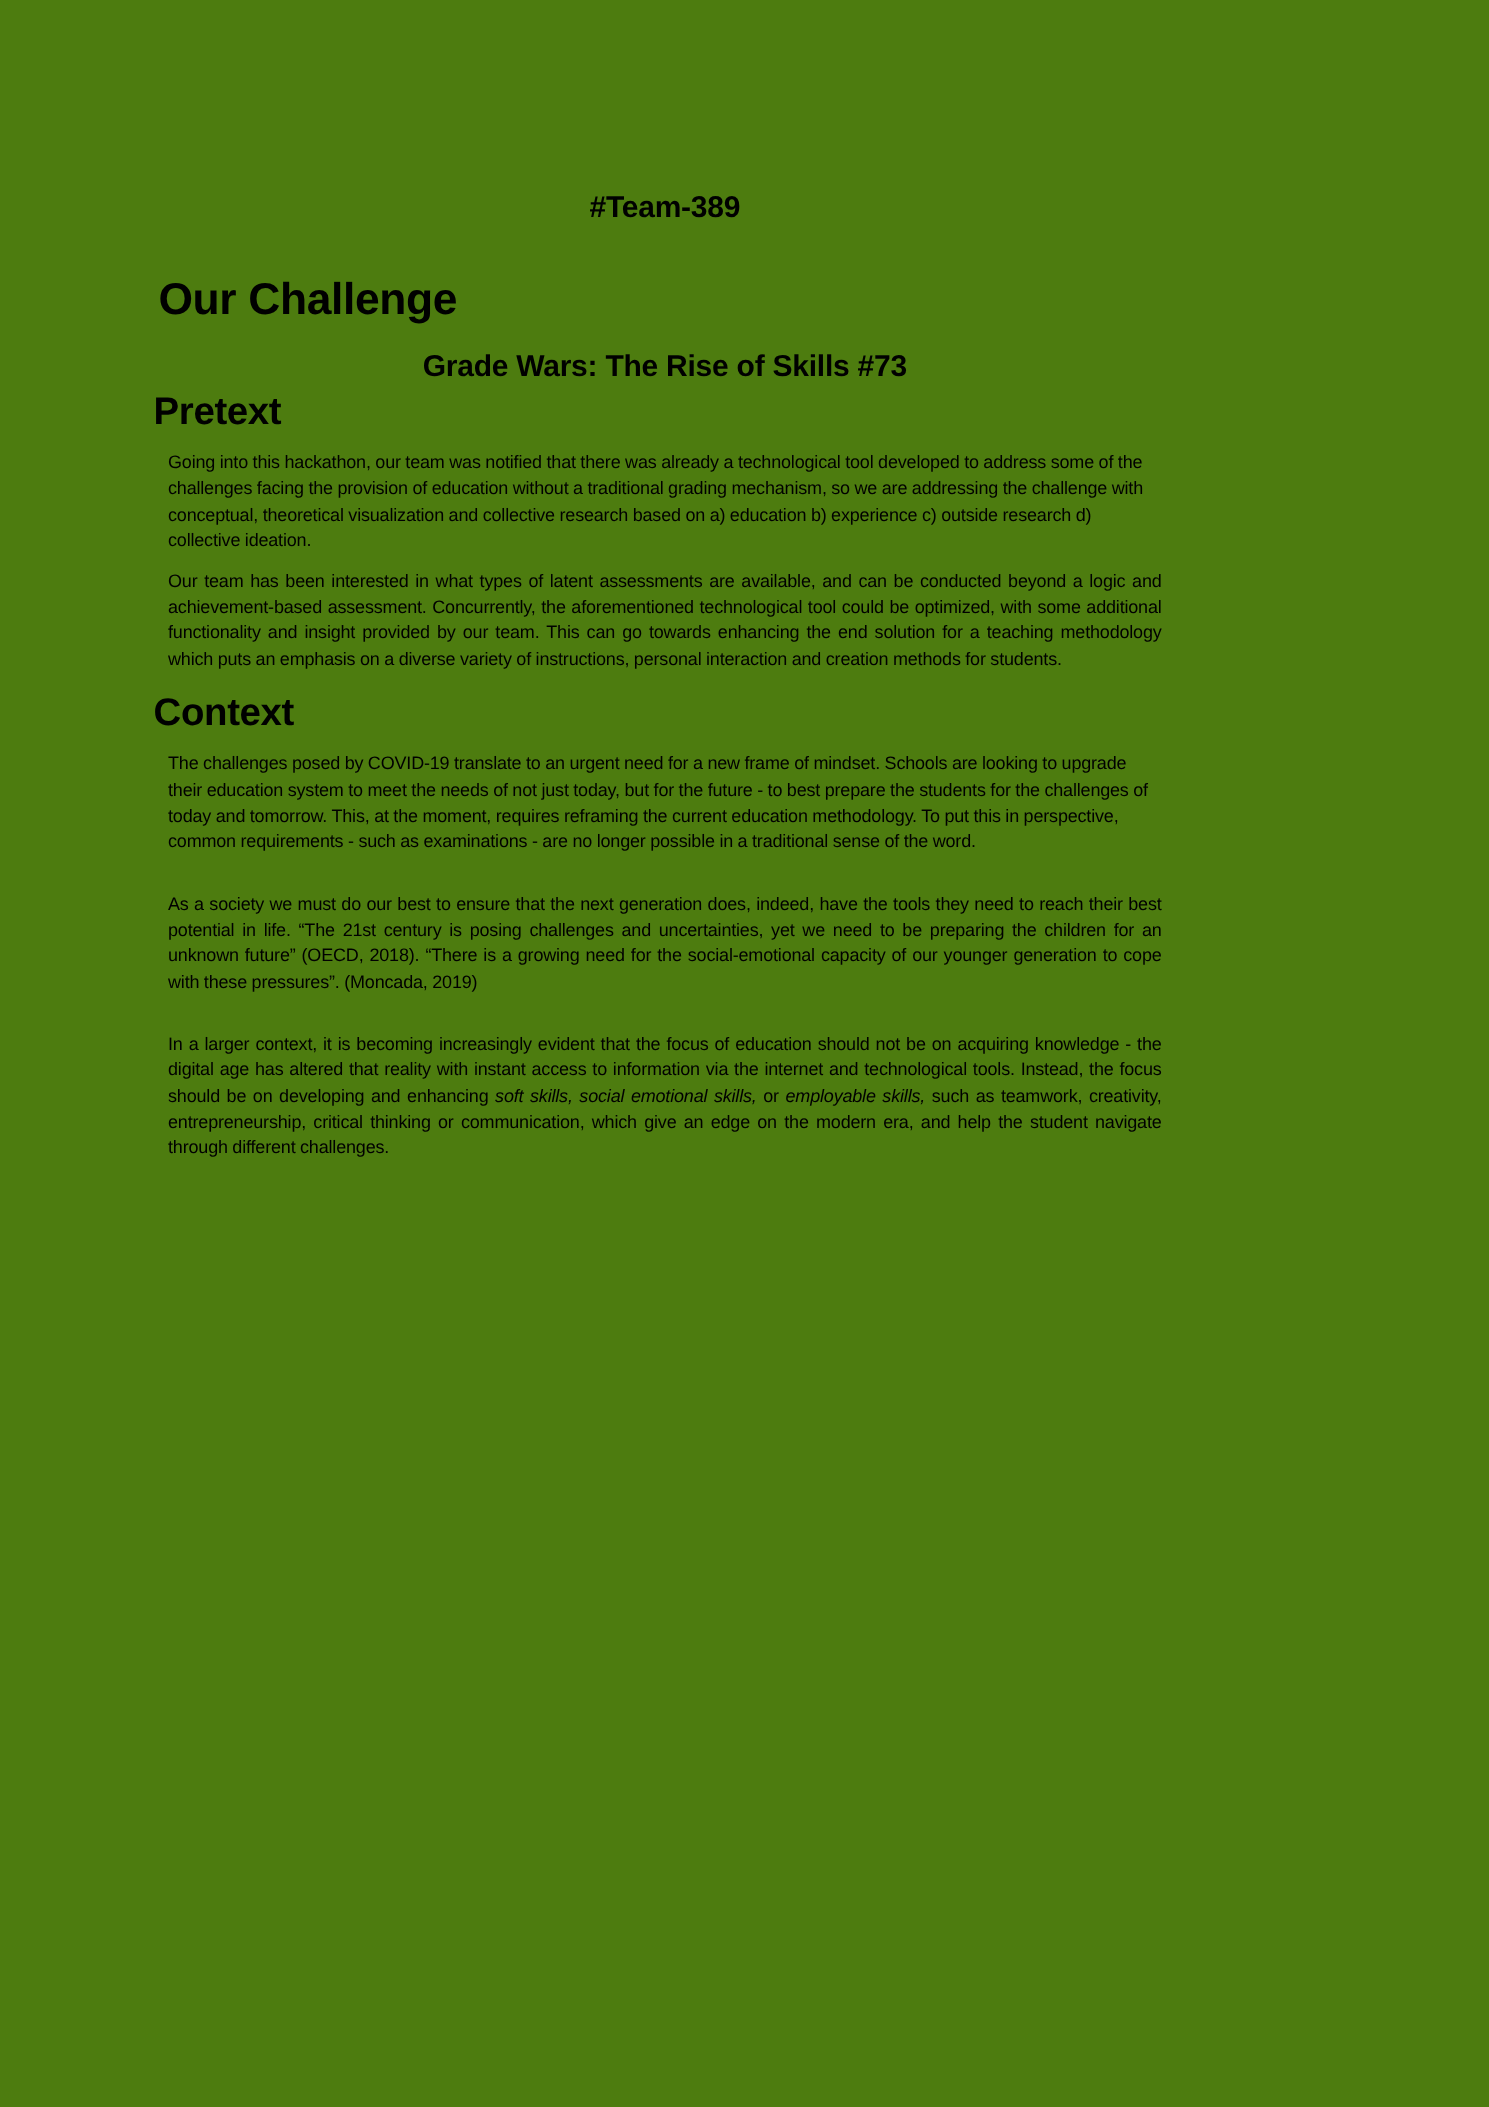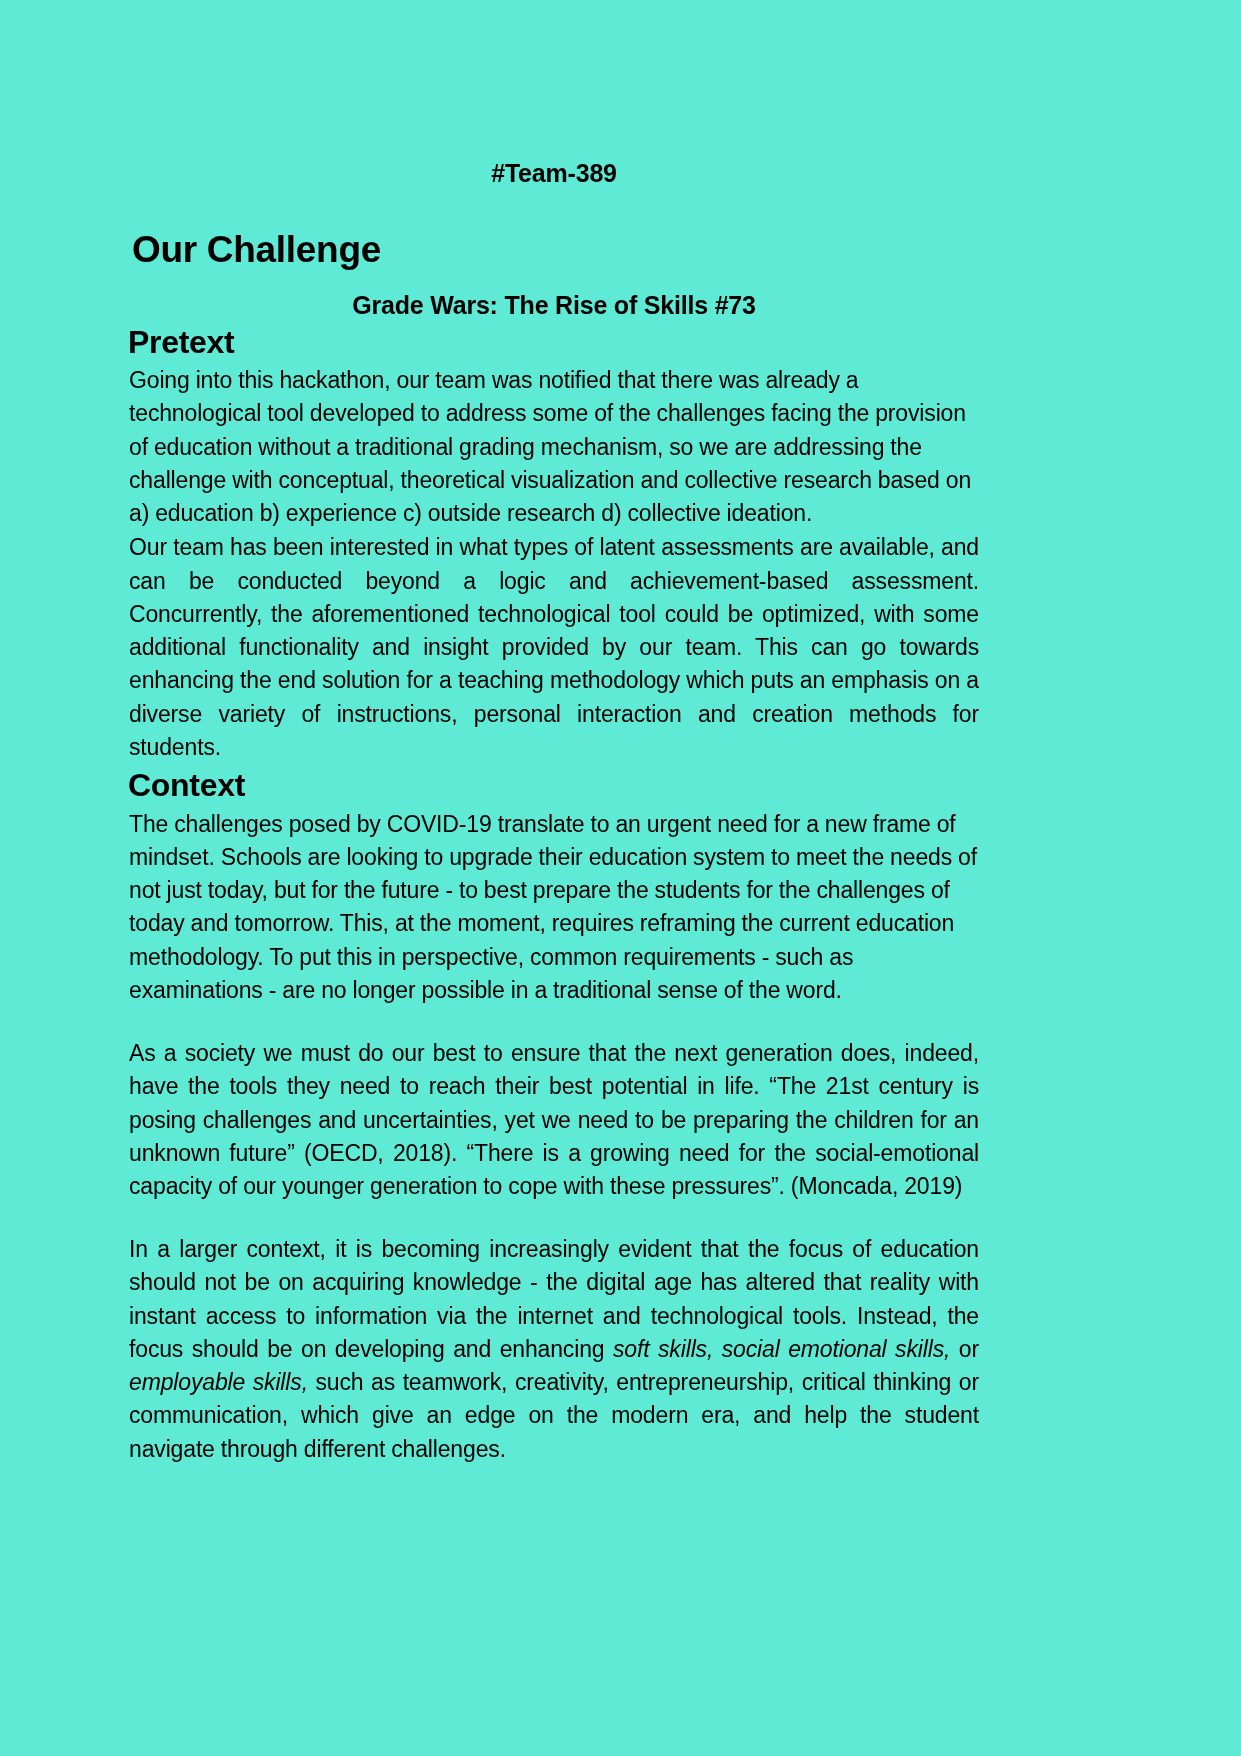--- a/index.html
+++ b/index.html
@@ -8,21 +8,21 @@
     background: #ffffff;
   }
   body {
     font-family: "Liberation Sans", "DejaVu Sans", sans-serif;
     color: #000000;
   }
   .page {
     position: relative;
     width: 1241px;
     height: 1756px;
-    background: #5eead4;
+    background: #4d7c0f;
     margin: 0 auto;
     box-sizing: border-box;
     padding: 0;
     overflow: hidden;
   }
   .content {
     position: absolute;
     left: 128px;
     top: 0;
     width: 852px;
@@ -68,23 +68,23 @@
     margin: 0;
     padding: 0;
     line-height: 1.3;
     letter-spacing: -0.3px;
   }
   .sec-pretext { margin-top: 30px; }
   .sec-thesis  { margin-top: 57px; }
   .sec-context { margin-top: 58px; }
 
   p.body-text {
-    font-size: 23px;
+    font-size: 15px;
     line-height: 1.445;
-    margin: 1px;
+    margin: 12px;
     padding: 0;
     letter-spacing: -0.15px;
     word-spacing: -0.2px;
   }
   p.body-text.just {
     text-align: justify;
     text-justify: inter-word;
   }
   p.body-text.left {
     text-align: left;

